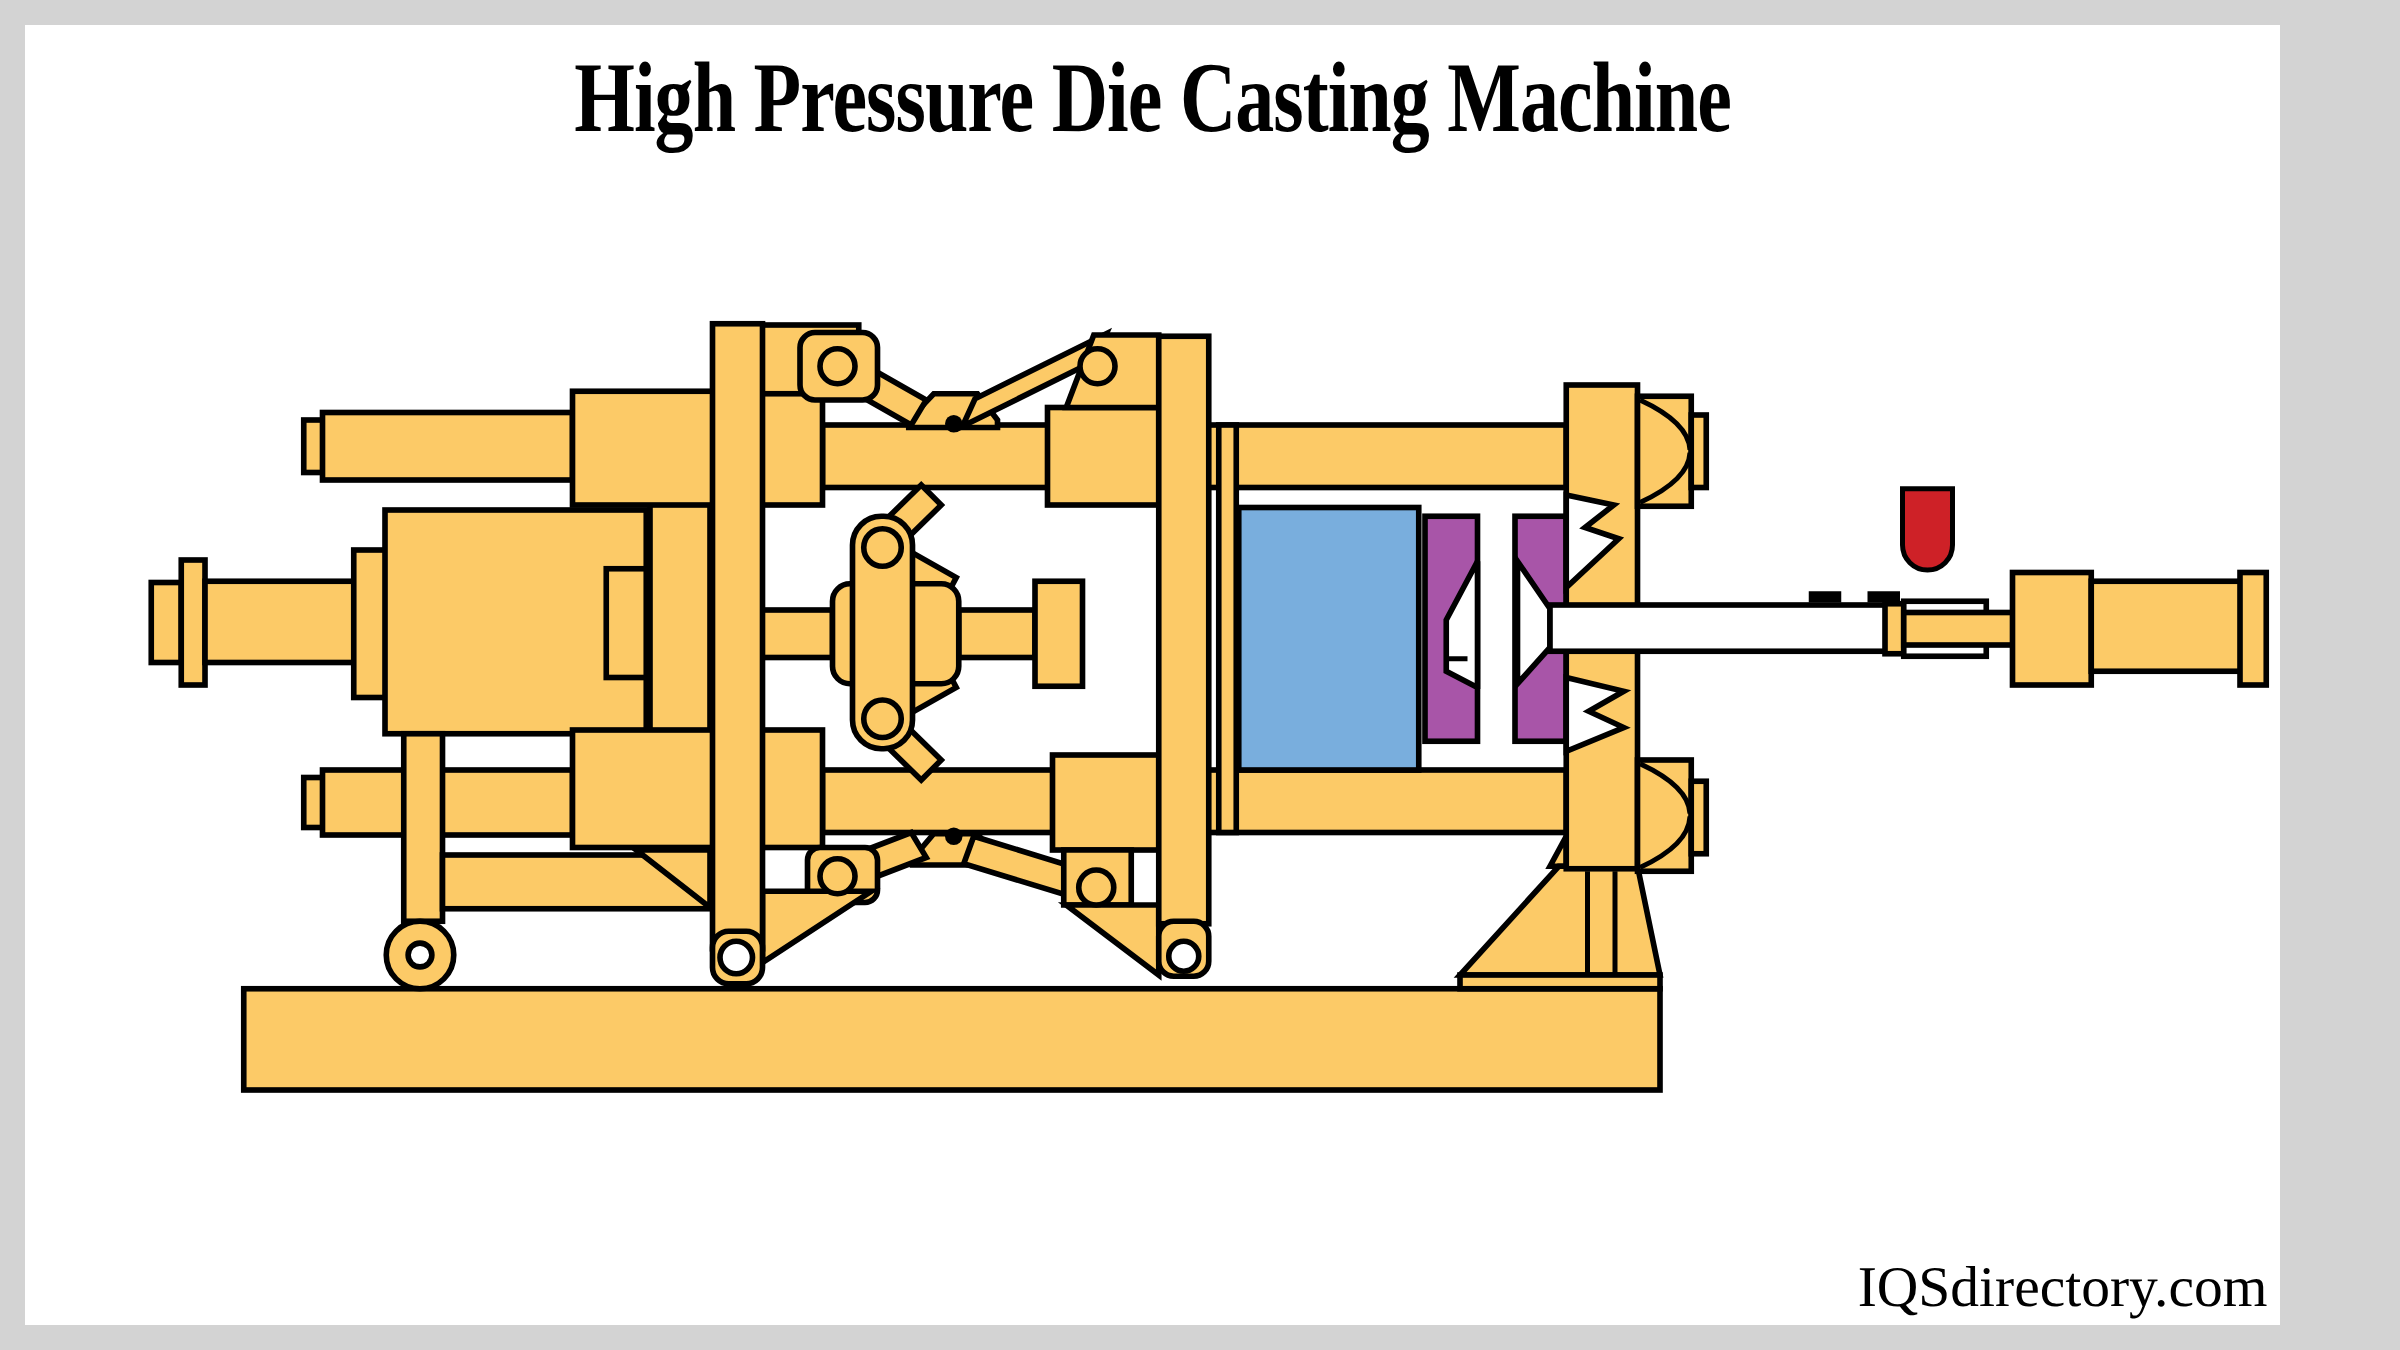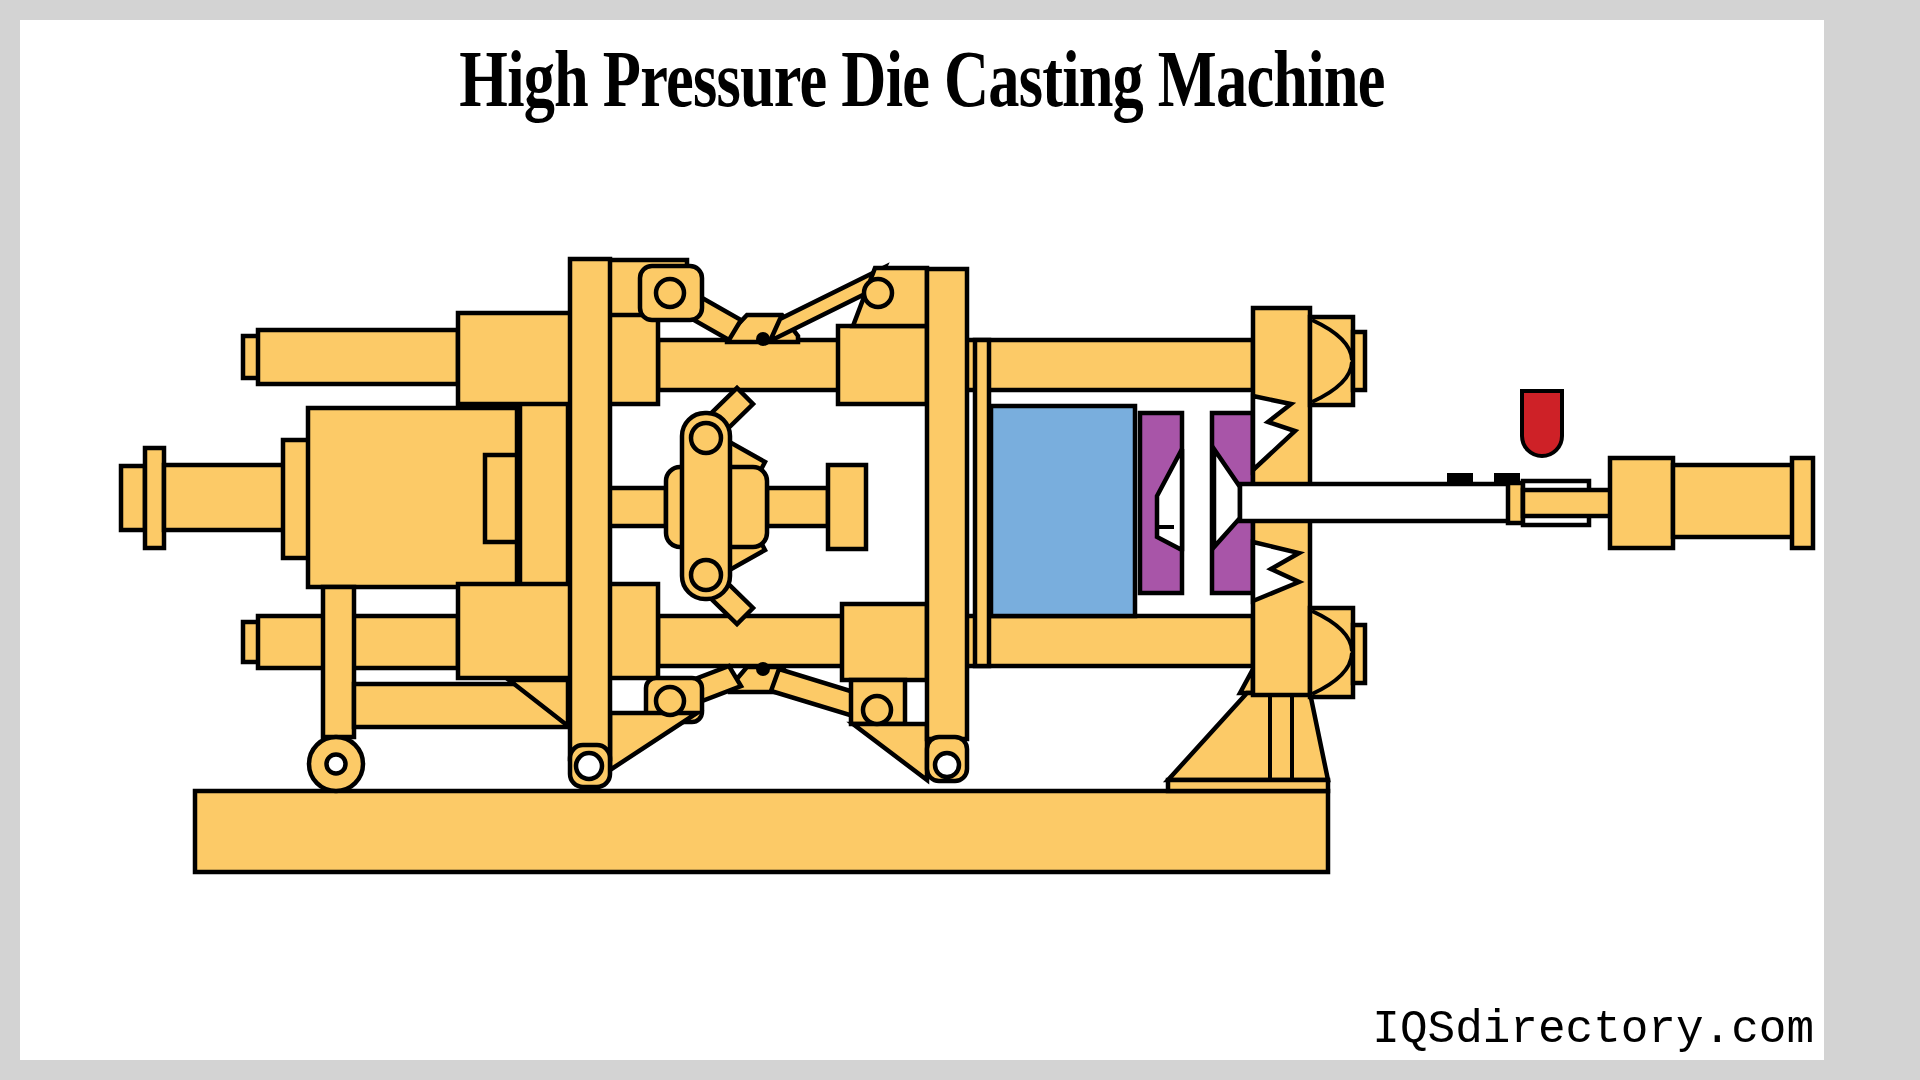--- a/index.html
+++ b/index.html
@@ -9,21 +9,21 @@
   html,body{margin:0;padding:0;}
   body{width:1920px;height:1080px;overflow:hidden;background:var(--frame);
        font-family:"Liberation Serif",serif;}
   .frame{position:relative;width:1844px;height:1080px;background:var(--frame);}
   .canvas{position:absolute;left:20px;top:20px;right:20px;bottom:20px;background:var(--canvas);}
   .machine-svg{position:absolute;left:0;top:0;width:1920px;height:1080px;}
   .page-title{position:absolute;left:0;top:34px;width:100%;margin:0;text-align:center;
     font-family:"Liberation Serif",serif;font-weight:700;font-size:80px;color:var(--text);
     transform:scaleX(.78);letter-spacing:-1px;white-space:nowrap;}
   .watermark{position:absolute;right:30px;bottom:24px;
-    font-family:Liberation Mono, monospace;font-size:46px;color:var(--text);}
+    font-family:Liberation Serif, serif;font-size:46px;color:var(--text);}
   
   .y{fill:var(--machine);stroke:var(--outline);stroke-width:4.5px;}
   .w{fill:var(--canvas);stroke:var(--outline);stroke-width:4.5px;}
   .b{fill:var(--die-block);stroke:var(--outline);stroke-width:4.5px;}
   .p{fill:var(--die-halves);stroke:var(--outline);stroke-width:4.5px;}
   .r{fill:var(--molten-metal);stroke:var(--outline);stroke-width:4px;}
   .k{fill:var(--outline);stroke:none;}
   .ln{fill:none;stroke:var(--outline);stroke-width:4px;}
 </style>
 </head>

